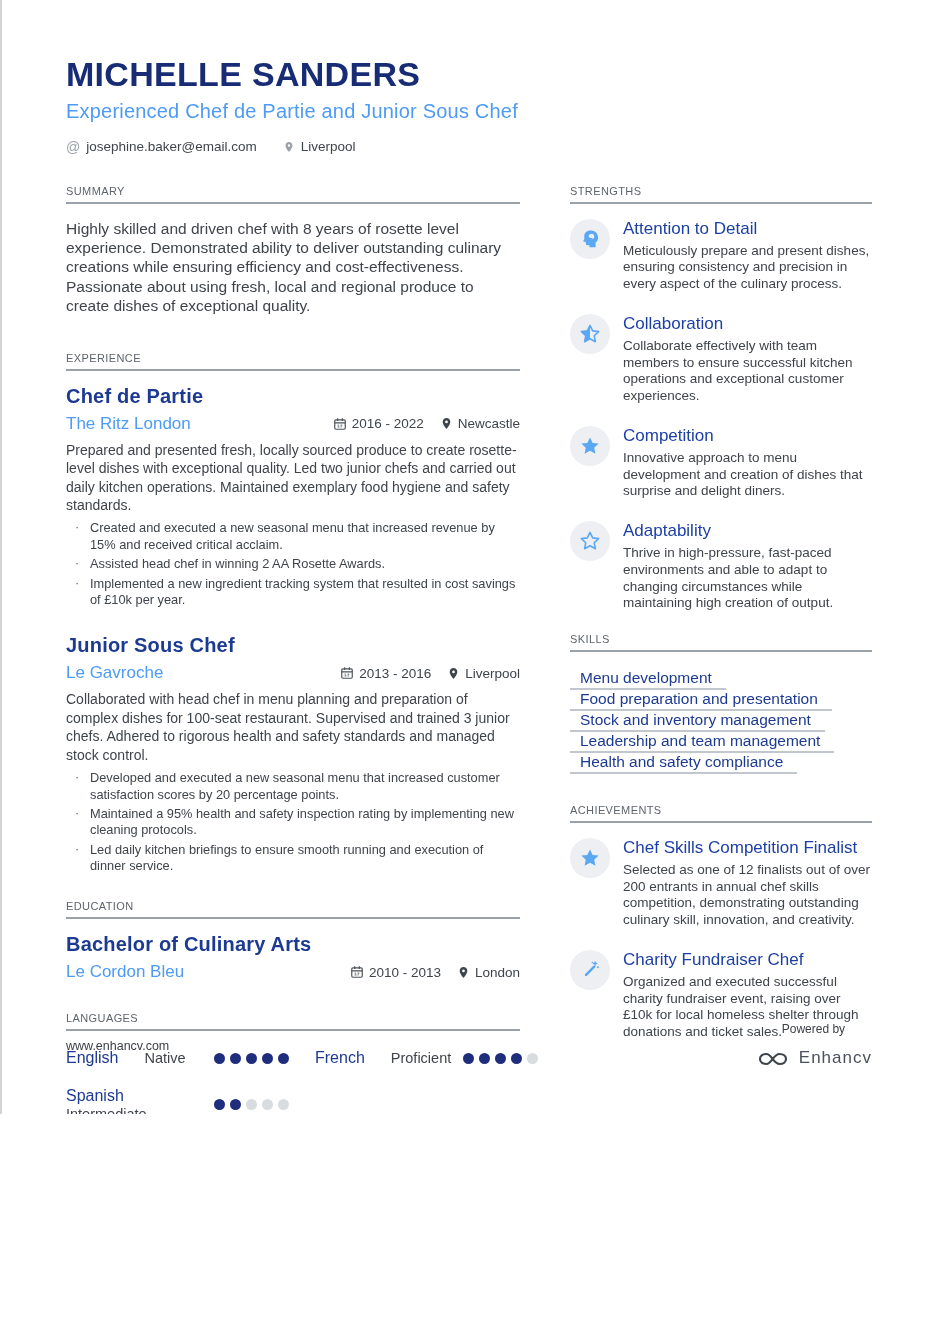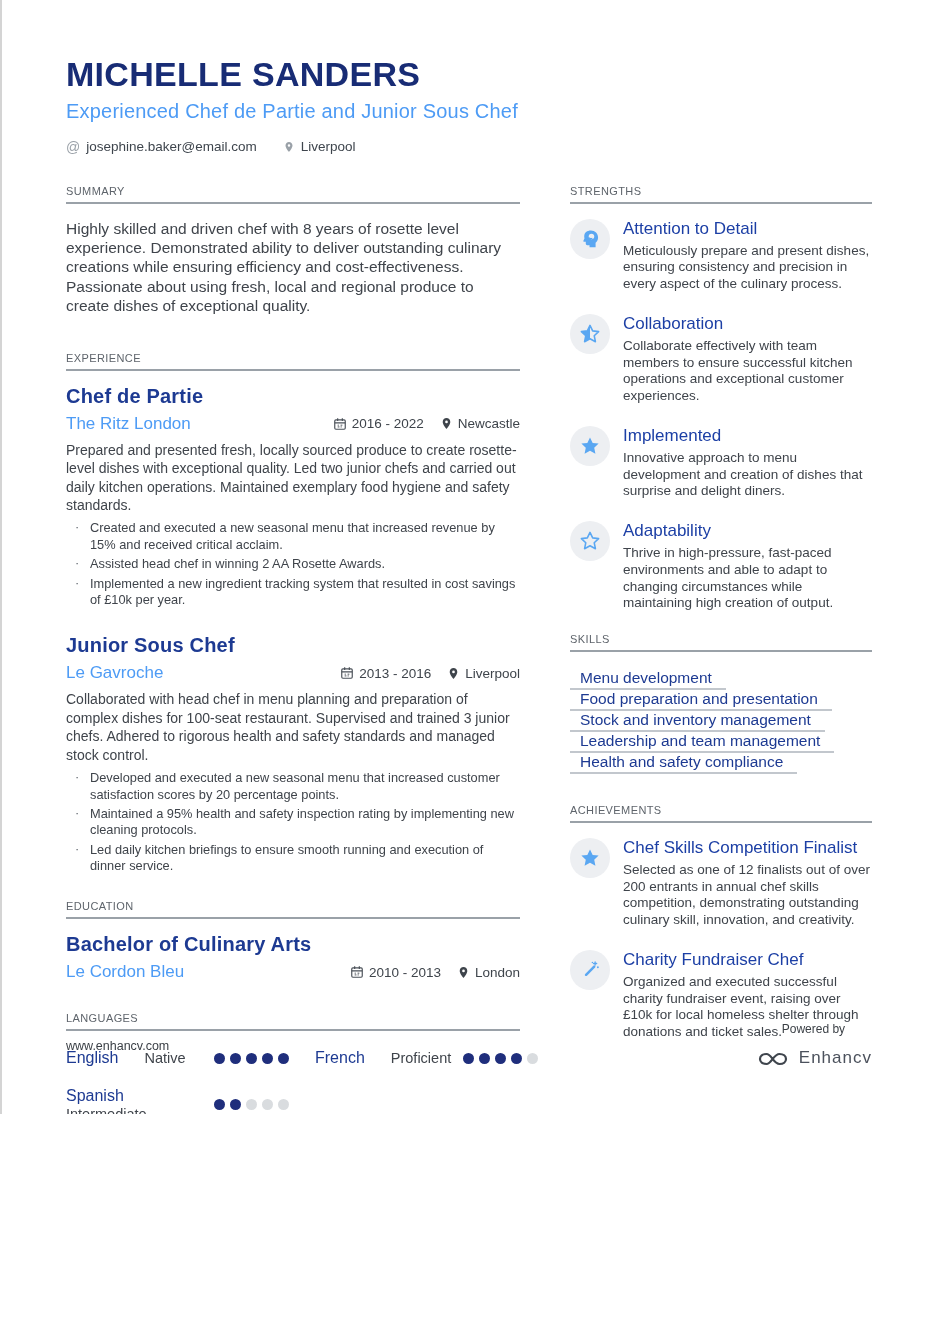--- a/index.html
+++ b/index.html
@@ -272,21 +272,21 @@
           </div>
         </div>
 
         <div class="str-item">
           <div class="icon-circle">
             <svg width="22" height="22" viewBox="0 0 24 24">
               <path d="M12 2.6l2.9 6 6.5.8-4.8 4.5 1.3 6.5L12 17.2l-5.9 3.2 1.3-6.5L2.6 9.4l6.5-.8z" fill="#5aa7f2"></path>
             </svg>
           </div>
           <div class="str-body">
-            <div class="str-title">Implemented</div>
+            <div class="str-title">Competition</div>
             <div class="str-text">Innovative approach to menu development and creation of dishes that surprise and delight diners.</div>
           </div>
         </div>
 
         <div class="str-item">
           <div class="icon-circle">
             <svg width="22" height="22" viewBox="0 0 24 24">
               <path d="M12 2.6l2.9 6 6.5.8-4.8 4.5 1.3 6.5L12 17.2l-5.9 3.2 1.3-6.5L2.6 9.4l6.5-.8z" fill="none" stroke="#5aa7f2" stroke-width="1.7" stroke-linejoin="round"></path>
             </svg>
           </div>

